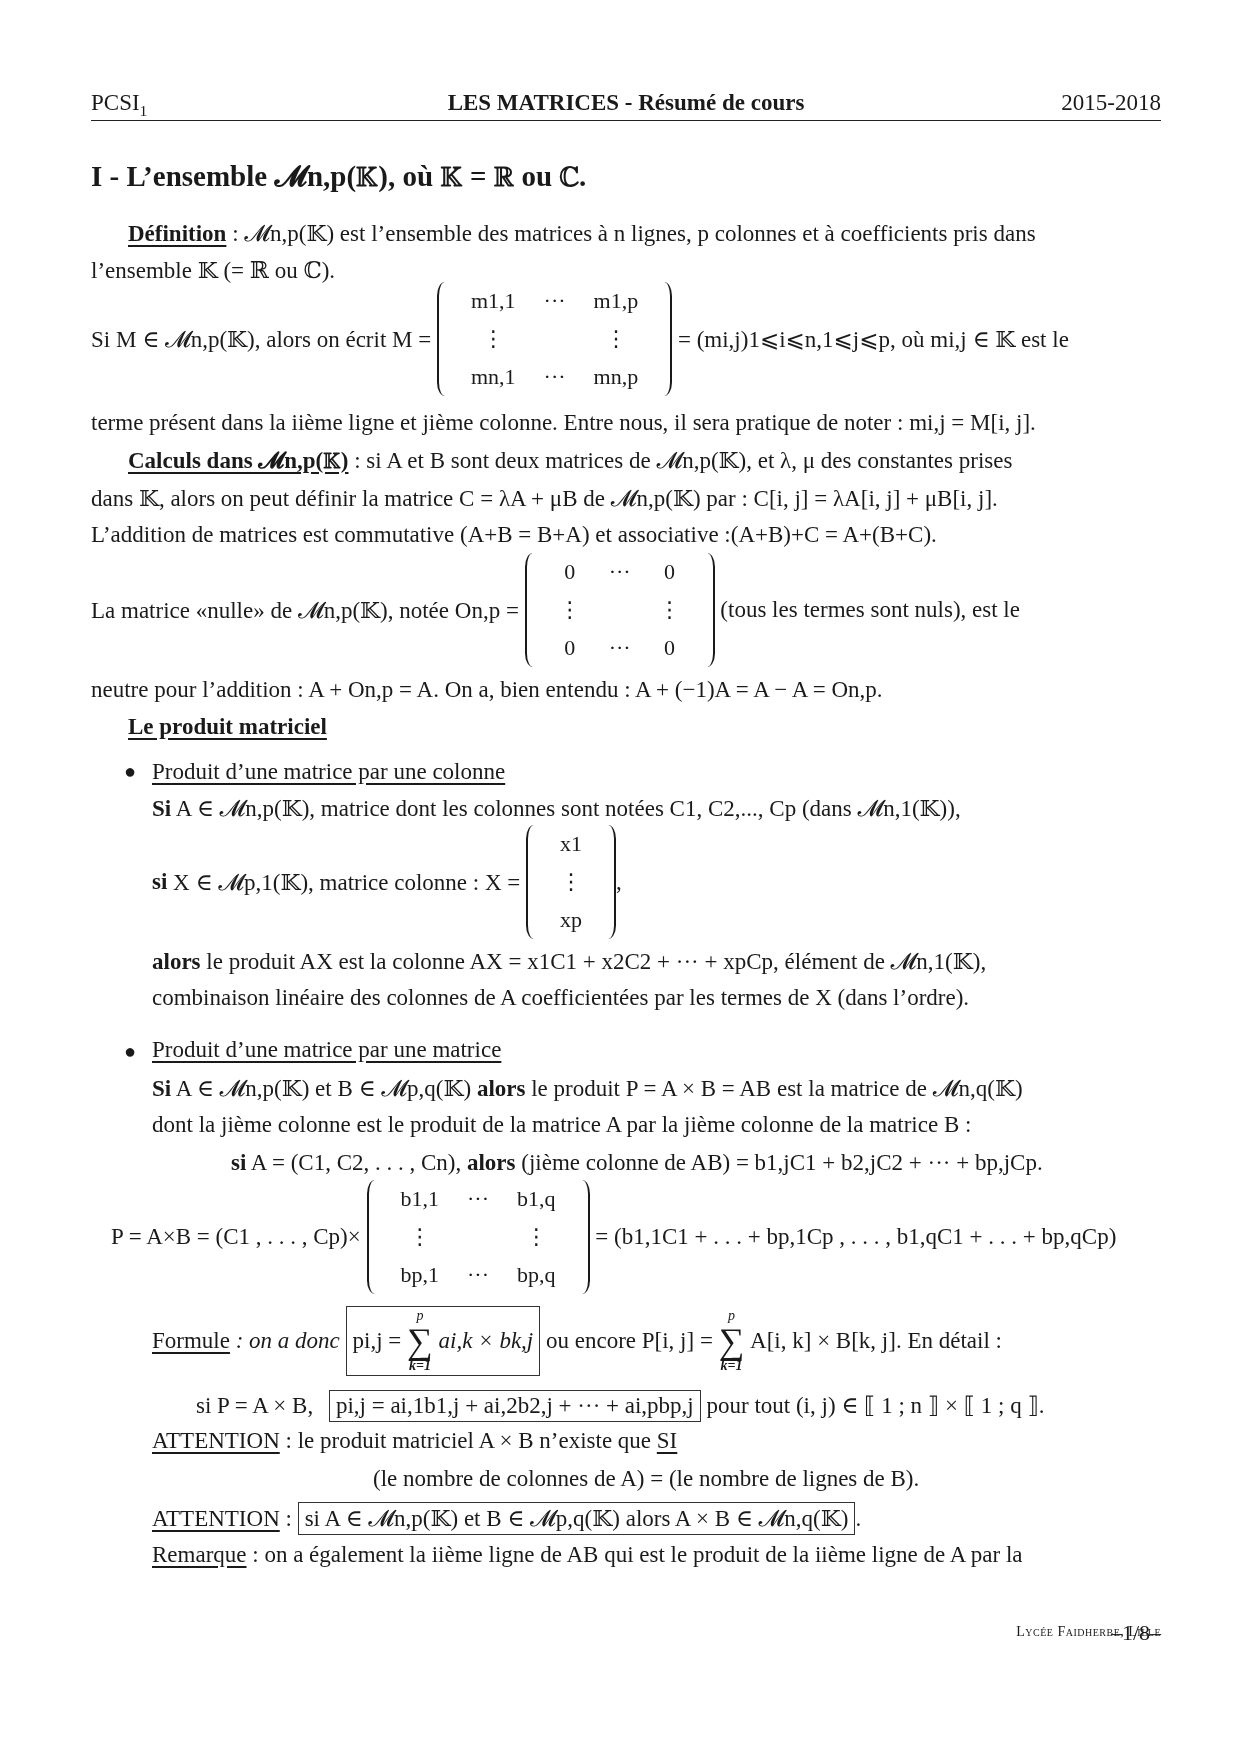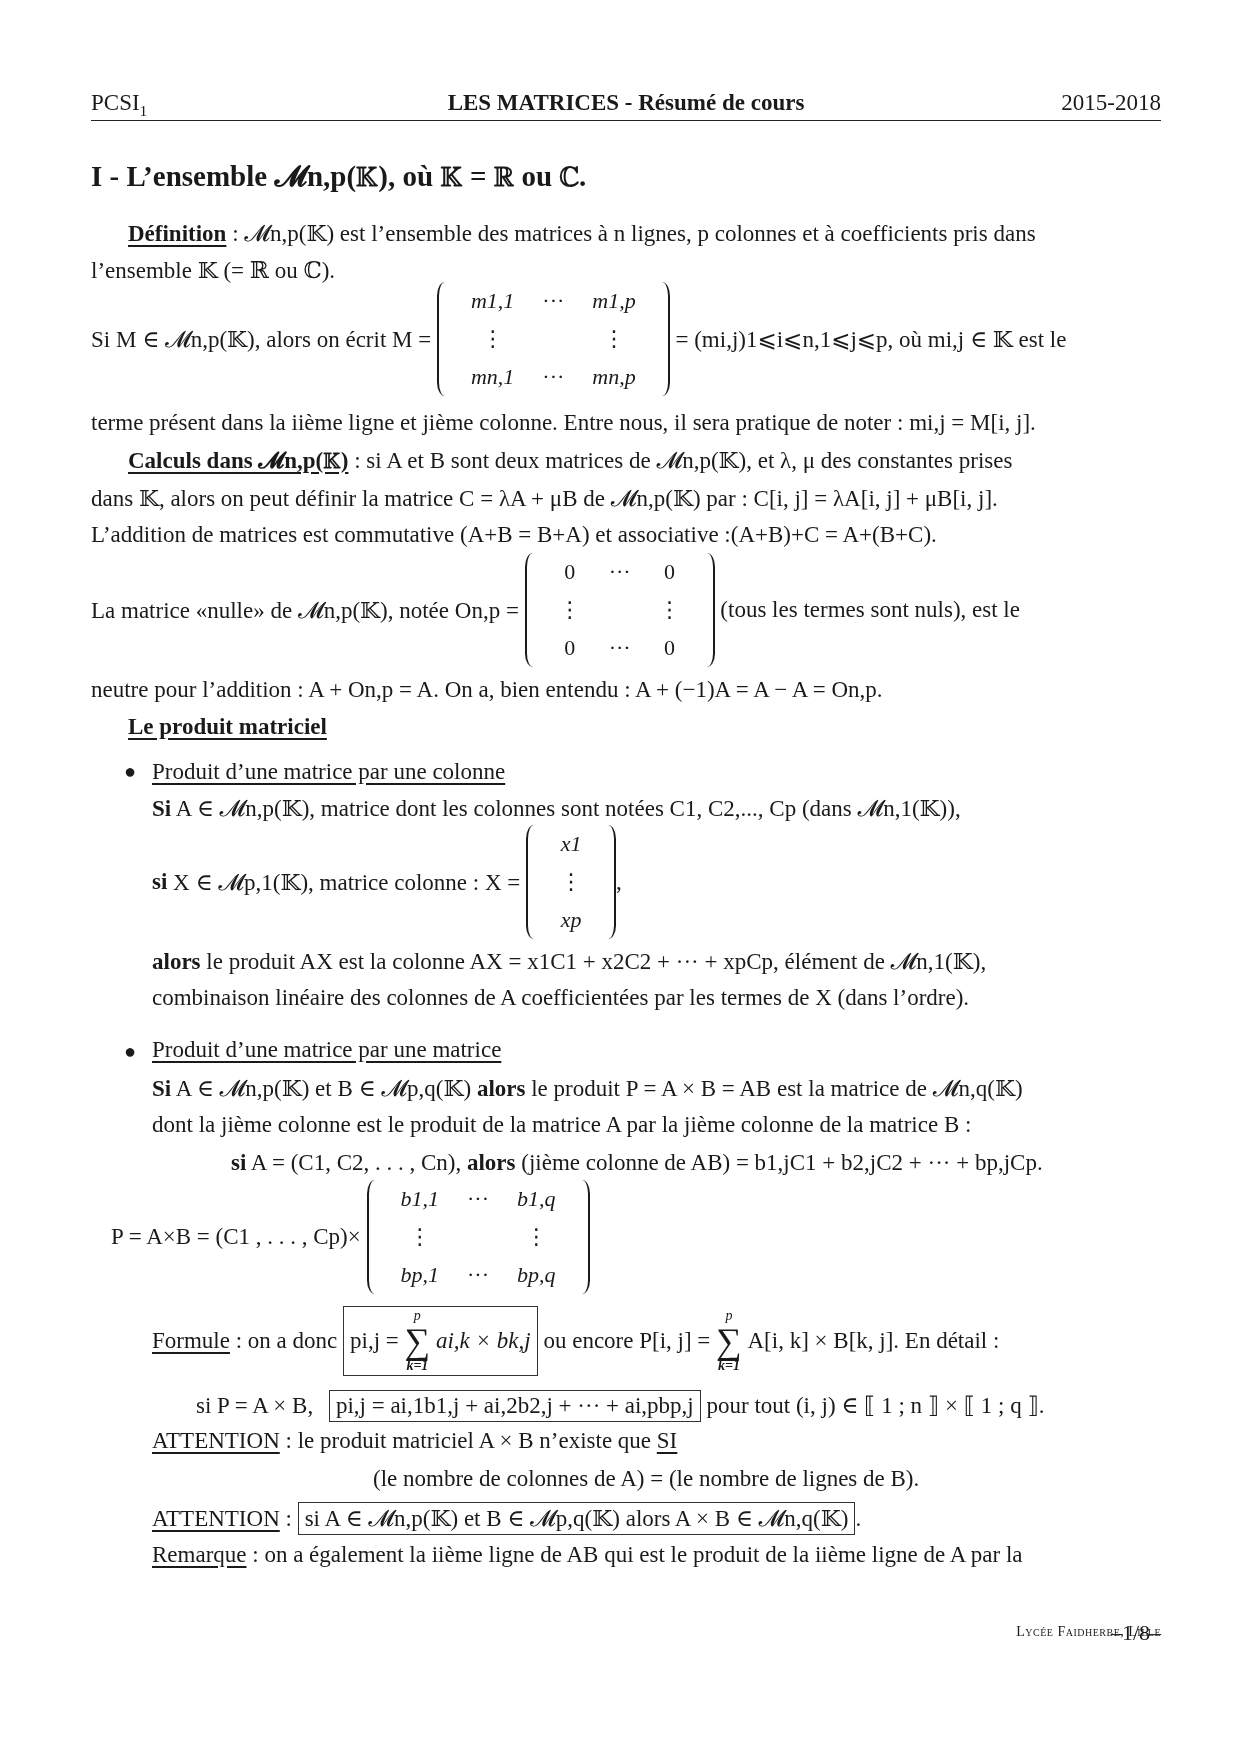--- a/index.html
+++ b/index.html
@@ -23,21 +23,21 @@
   .section-title { position: absolute; top: 160px; left: 0; font-size: 29px; font-weight: bold; }
 
   .matrix { display: inline-block; vertical-align: middle; position: relative; padding: 0 20px; }
   .matrix::before, .matrix::after {
     content: ""; position: absolute; top: 0; bottom: 0; width: 14px;
     border: 2px solid #1a1a1a;
   }
   .matrix::before { left: 0; border-right: none; border-top: none; border-bottom: none; border-radius: 50% 0 0 50% / 12% 0 0 12%; }
   .matrix::after { right: 0; border-left: none; border-top: none; border-bottom: none; border-radius: 0 50% 50% 0 / 0 12% 12% 0; }
   .matrix table { border-collapse: collapse; }
-  .matrix td { padding: 6px 14px; text-align: center; font-style: italic; font-size: 22px; height: 24px; }
+  .matrix td { padding: 6px 14px; text-align: center; font-size: 22px; height: 24px; }
   .matrix td.up { font-style: normal; }
 
   .boxed { border: 1.5px solid #333; padding: 2px 6px; display: inline-block; }
   .bullet { position: absolute; left: 33px; font-size: 20px; }
   .sum { display: inline-block; vertical-align: middle; text-align: center; line-height: 1; }
   .sum .top, .sum .bot { font-size: 14px; display: block; }
   .sum .sig { font-size: 36px; display: block; line-height: 1; }
 
   .footer-page { position: absolute; top: 1620px; left: 0; width: 1070px; text-align: right; font-size: 22px; }
   .footer-school { position: absolute; top: 1624px; right: 0; font-size: 14px; font-variant: small-caps; letter-spacing: 0.5px; }
@@ -176,24 +176,25 @@
               <td class="up">⋮</td>
             </tr>
         <tr>
               <td>bp,1</td>
               <td class="up">···</td>
               <td>bp,q</td>
             </tr>
       </tbody>
         </table>
     </span>
+    <span style="vertical-align:middle;">= (b1,1C1 + . . . + bp,1Cp , . . . , b1,qC1 + . . . + bp,qCp)</span>
   </div>
 
   <div class="line" style="top:1306px; left:61px;">
-    <span class="u" style="vertical-align:middle;">Formule</span><span style="vertical-align:middle;"> : on a donc</span>
+    <span class="u" style="vertical-align:middle;">Formule</span><span style="vertical-align:middle;font-style:italic;"> : on a donc</span>
     <span class="boxed" style="vertical-align:middle;">
       <span style="vertical-align:middle;">pi,j =</span>
       <span class="sum"><span class="top i">p</span><span class="sig">∑</span><span class="bot b i">k=1</span></span>
       <span class="i" style="vertical-align:middle;">ai,k × bk,j</span>
     </span>
     <span style="vertical-align:middle;">ou encore P[i, j] =</span>
     <span class="sum"><span class="top i">p</span><span class="sig">∑</span><span class="bot b i">k=1</span></span>
     <span style="vertical-align:middle;">A[i, k] × B[k, j]. En détail :</span>
   </div>
   <div class="line" style="top:1390px; left:105px;">

